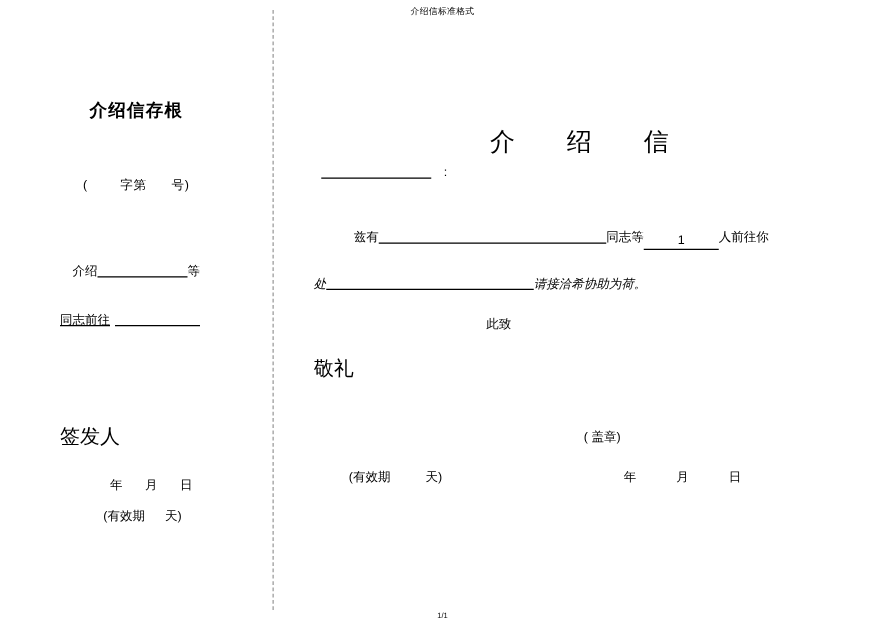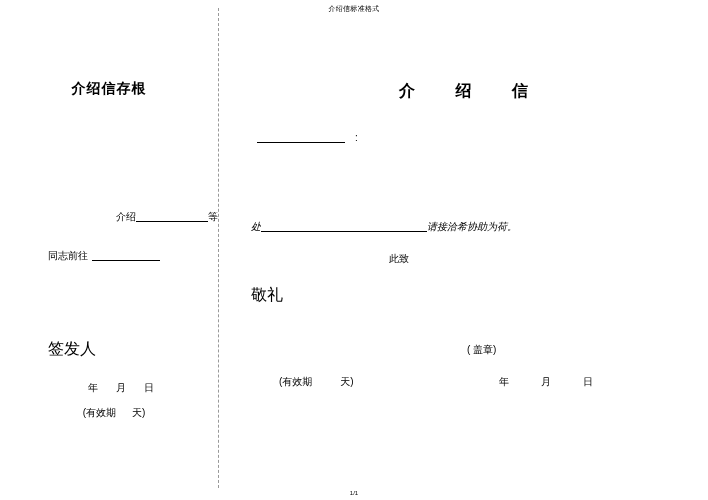--- a/index.html
+++ b/index.html
@@ -76,28 +76,29 @@
     letter-spacing: 0.5px;
   }
   .stub-codeline .sp-wide { display: inline-block; width: 26px; }
   .stub-codeline .sp-mid { display: inline-block; width: 20px; }
 
   .stub-line1 {
     position: absolute;
     top: 209px;
     left: 0;
     width: 218px;
-    text-align: right;
+    text-align: center;
     font-size: 10px;
   }
   .stub-line2 {
     position: absolute;
     top: 248px;
     left: 48px;
     font-size: 10px;
+    text-decoration: underline;
   }
   .stub-sign {
     position: absolute;
     top: 339px;
     left: 48px;
     font-size: 16px;
   }
   .stub-date {
     position: absolute;
     top: 381px;
@@ -131,26 +132,26 @@
   
   .letter {
     position: absolute;
     top: 0;
     left: 219px;
     width: 489px;
     height: 500px;
   }
   .letter-title {
     position: absolute;
-    top: 81px;
+    top: 100px;
     left: 0;
     width: 489px;
     text-align: center;
-    font-size: 16px;
-    font-weight: bold;
+    font-size: 20px;
+    font-weight: normal;
     letter-spacing: 18px;
     text-indent: 18px;
   }
   .salutation {
     position: absolute;
     top: 130px;
     left: 38px;
     font-size: 10px;
   }
   .salutation .ul { width: 88px; }
@@ -219,20 +220,23 @@
 <div class="page">
 
   <div class="header-title">介绍信标准格式</div>
 
   <div class="fold-line"></div>
 
   <div class="stub">
 
     <div class="stub-title">介绍信存根</div>
 
+    <div class="stub-codeline">
+      <span>(</span><span class="sp-wide"></span><span>字第</span><span class="sp-mid"></span><span>号)</span>
+    </div>
 
     <div class="stub-line1">
       <span>介绍</span><span class="ul" style="width:72px;"></span><span>等</span>
     </div>
 
     <div class="stub-line2">
       <span>同志前往</span><span class="ul" style="width:68px;margin-left:4px;"></span>
     </div>
 
     <div class="stub-sign">
@@ -249,20 +253,23 @@
   </div>
 
   <div class="letter">
 
     <div class="letter-title">介 绍 信</div>
 
     <div class="salutation">
       <span class="ul"></span><span class="colon">:</span>
     </div>
 
+    <div class="body-line1">
+      <span>兹有</span><span class="ul-long"></span><span>同志等</span><span class="ul-num">1</span><span>人前往你</span>
+    </div>
 
     <div class="body-line2">
       <span>处</span><span class="ul-long2"></span><span>请接洽希协助为荷。</span>
     </div>
 
     <div class="closing1">此致</div>
     <div class="closing2">敬礼</div>
 
     <div class="seal">(  盖章)</div>
 

